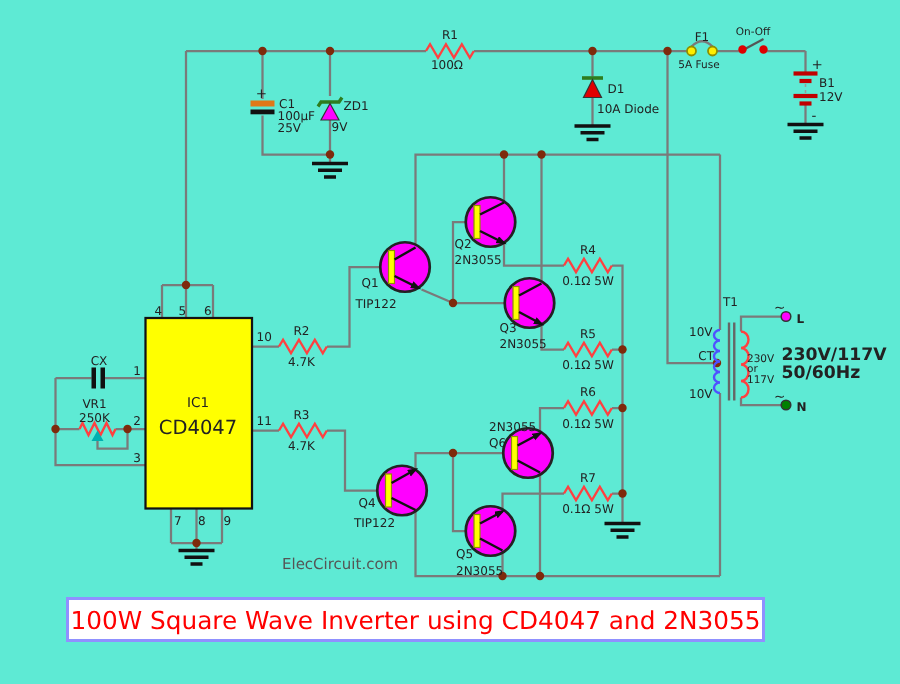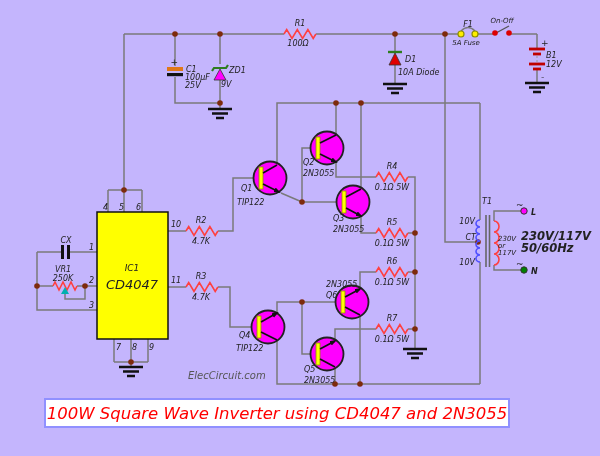--- a/index.html
+++ b/index.html
@@ -1,17 +1,17 @@
 <!DOCTYPE html>
 <html><head>
 <meta charset="utf-8">
 <style>
   html,body{margin:0;padding:0;background:#ffffff;}
-  .stage{position:relative;width:600px;height:456px;background:#c4b5fd;overflow:hidden;
-         font-family:"DejaVu Sans","Liberation Sans",sans-serif;font-style:italic;}
+  .stage{position:relative;width:600px;height:456px;background:#5eead4;overflow:hidden;
+         font-family:"DejaVu Sans","Liberation Sans",sans-serif;}
   svg text{font-family:"DejaVu Sans","Liberation Sans",sans-serif;fill:#222;}
   .lbl{font-size:8px;}
   .lbl7{font-size:7px;}
   .lbl9{font-size:9px;}
   .wire{stroke:#7a7a7a;stroke-width:1.5;fill:none;}
   .res{stroke:#ff4040;stroke-width:1.6;fill:none;}
   .coilb{stroke:#5050ff;stroke-width:1.6;fill:none;}
   .coilr{stroke:#ff4040;stroke-width:1.6;fill:none;}
   .blk{stroke:#111;stroke-width:1.6;fill:none;}
   .gndl{stroke:#111;stroke-width:2.4;fill:none;}

